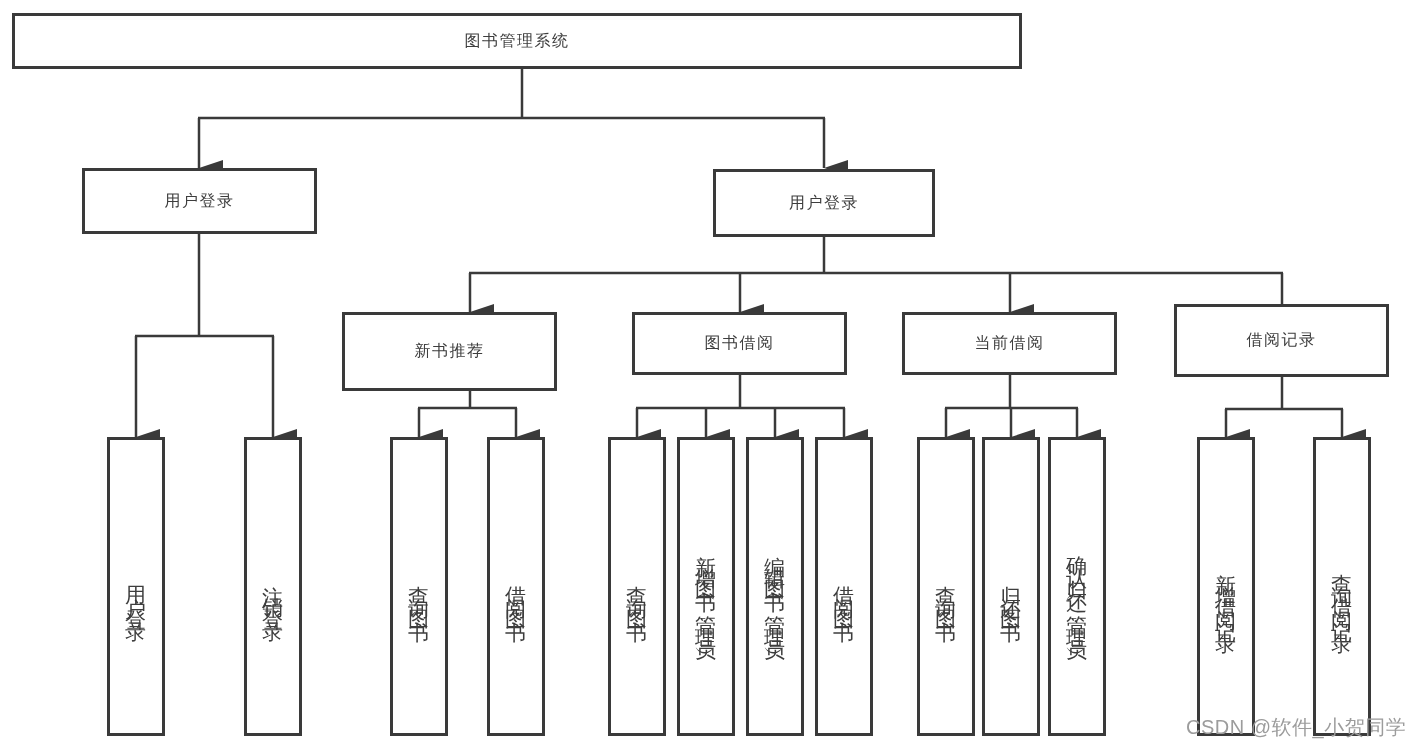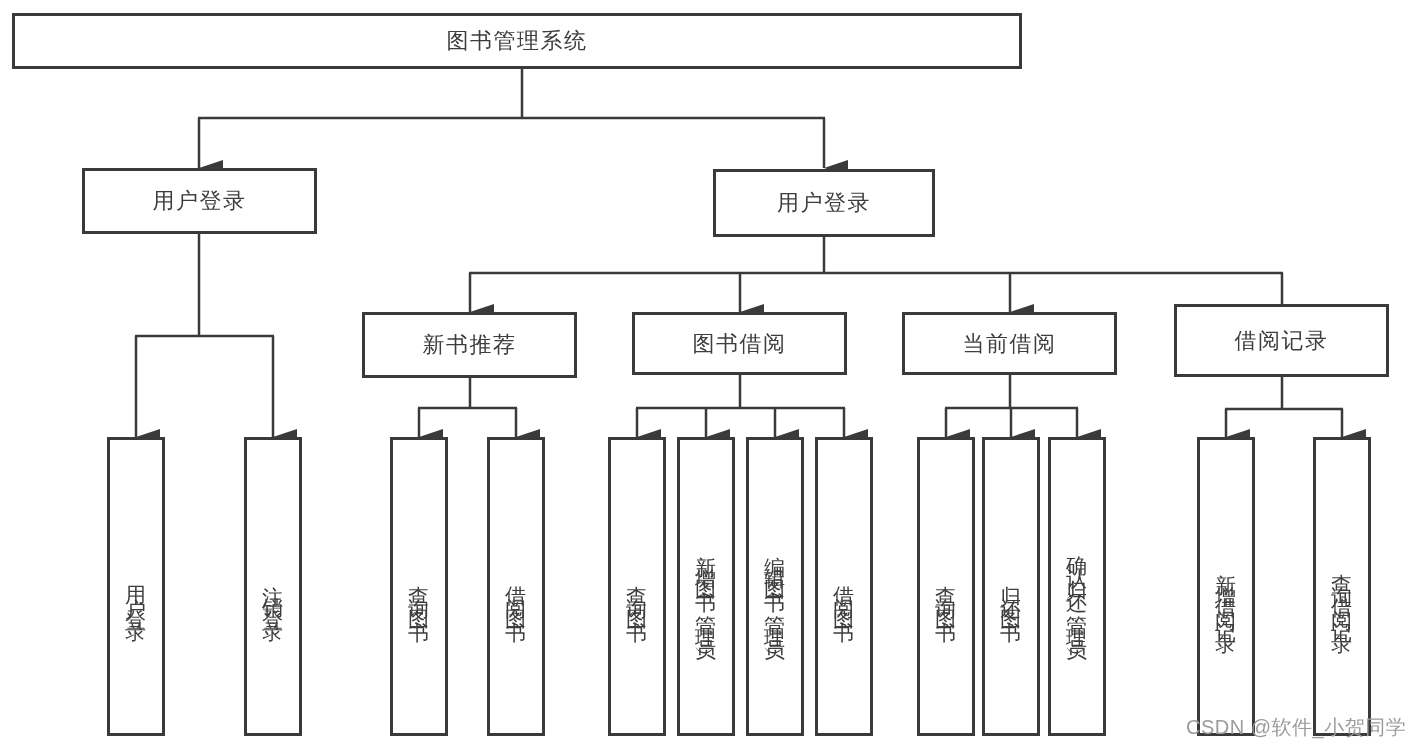--- a/index.html
+++ b/index.html
@@ -13,21 +13,21 @@
   }
   svg.wires{position:absolute;left:0;top:0;}
   .box{
     position:absolute;
     box-sizing:border-box;
     border:3px solid #3a3a3a;
     background:#ffffff;
     display:flex;align-items:center;justify-content:center;
   }
   .box .lbl{
-    font-size:22px;
+    font-size:16px;
     color:#3d3d3d;
     letter-spacing:1.5px;
     white-space:nowrap;
   }
   .box.v .lbl{
     writing-mode:vertical-rl;
     text-orientation:mixed;
     font-size:21px;
     letter-spacing:12px;
     line-height:1;
@@ -98,21 +98,21 @@
     <span class="lbl">图书管理系统</span>
   </div>
 
   <div class="box h" style="left:82px;top:168px;width:235px;height:66px">
     <span class="lbl">用户登录</span>
   </div>
   <div class="box h" style="left:713px;top:169px;width:222px;height:68px">
     <span class="lbl">用户登录</span>
   </div>
 
-  <div class="box h" style="left:362px;top:312px;width:215px;height:66px">
+  <div class="box h" style="left:342px;top:312px;width:215px;height:79px">
     <span class="lbl">新书推荐</span>
   </div>
   <div class="box h" style="left:902px;top:312px;width:215px;height:63px">
     <span class="lbl">当前借阅</span>
   </div>
   <div class="box h" style="left:632px;top:312px;width:215px;height:63px">
     <span class="lbl">图书借阅</span>
   </div>
   <div class="box h" style="left:1174px;top:304px;width:215px;height:73px">
     <span class="lbl">借阅记录</span>

